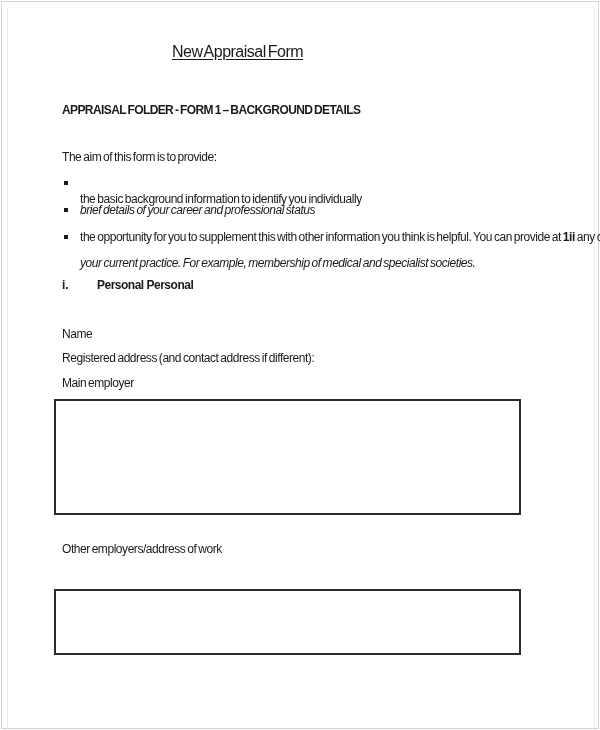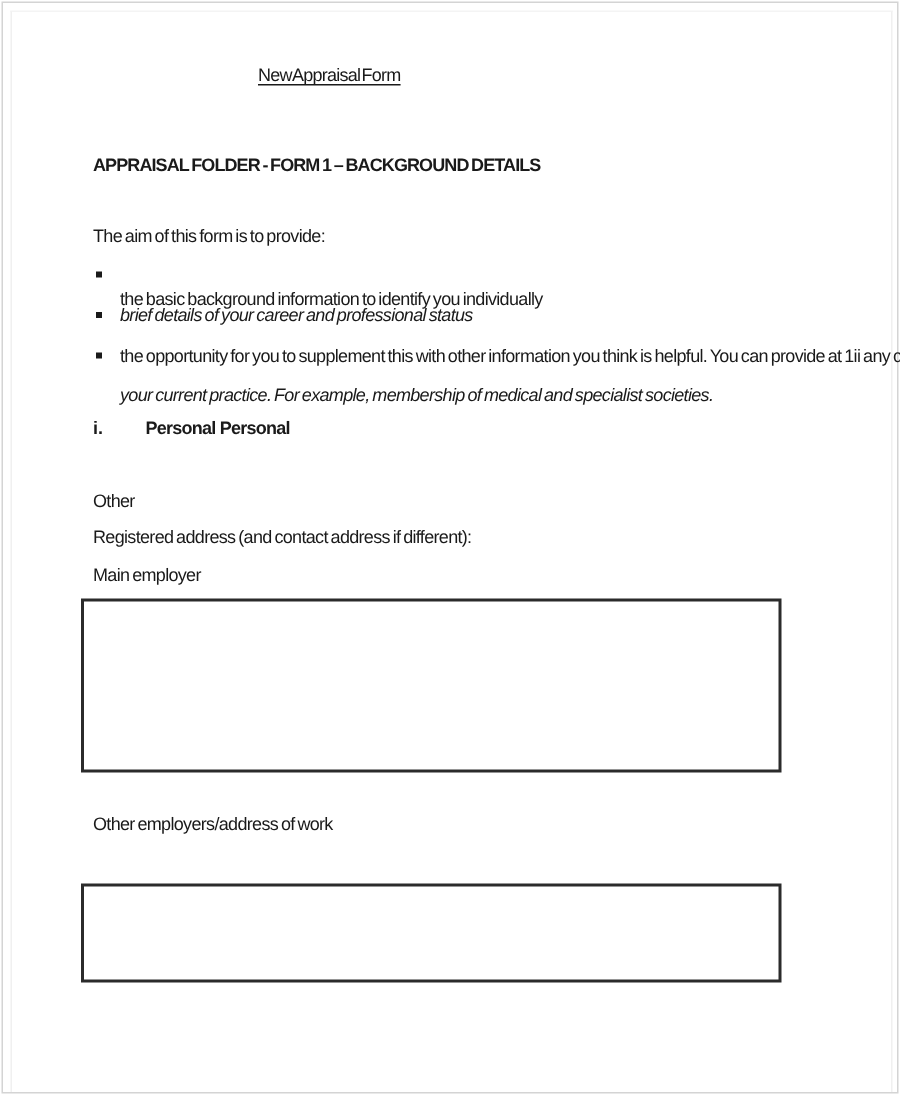--- a/index.html
+++ b/index.html
@@ -37,41 +37,41 @@
     .abs { position: absolute; white-space: nowrap; }
     .txt {
       font-size: 12px;
       letter-spacing: -0.45px;
       word-spacing: -1px;
       transform-origin: left top;
     }
     .doc-title {
       left: 172px;
       top: 43px;
-      font-size: 12px;
+      font-size: 16px;
       letter-spacing: -0.5px;
       word-spacing: -2px;
       text-decoration: underline;
       text-underline-offset: 2px;
     }
     .section-heading {
       left: 62px;
       top: 103px;
       font-size: 12px;
       font-weight: bold;
       letter-spacing: -0.6px;
       word-spacing: -1px;
     }
     .bullet {
       position: absolute;
       width: 4px;
       height: 4px;
       background: #1a1a1a;
     }
-    .bold-inline { font-weight: normal; }
+    .bold-inline { font-weight: bold; }
     .roman {
       left: 62px;
       top: 278px;
       font-size: 12px;
       font-weight: bold;
     }
     .subsection {
       left: 97px;
       top: 278px;
       font-size: 12px;
@@ -106,21 +106,21 @@
 
 <span class="bullet" style="left:64px; top:235px;"></span>
 <div class="abs txt" style="left:80px; top:230px;">
   <span>the opportunity for you to supplement this with other information you think is helpful.  You can provide at </span><span class="bold-inline">1ii</span><span> any c</span>
 </div>
 <div class="abs txt" style="left:80px; top:256px;font-style:italic;">your current practice.  For example, membership of medical and specialist societies.</div>
 
 <div class="abs roman">i.</div>
 <div class="abs subsection">Personal Personal</div>
 
-<div class="abs txt" style="left:62px; top:327px;">Other</div>
+<div class="abs txt" style="left:62px; top:327px;">Name</div>
 <div class="abs txt" style="left:62px; top:351px;">Registered address (and contact address if different):</div>
 <div class="abs txt" style="left:62px; top:376px;">Main employer</div>
 
 <div class="input-box" style="left:54px; top:399px; width:467px; height:116px;"></div>
 
 <div class="abs txt" style="left:62px; top:542px;">Other employers/address of work</div>
 
 <div class="input-box" style="left:54px; top:589px; width:467px; height:66px;"></div>
 
 </body></html>

